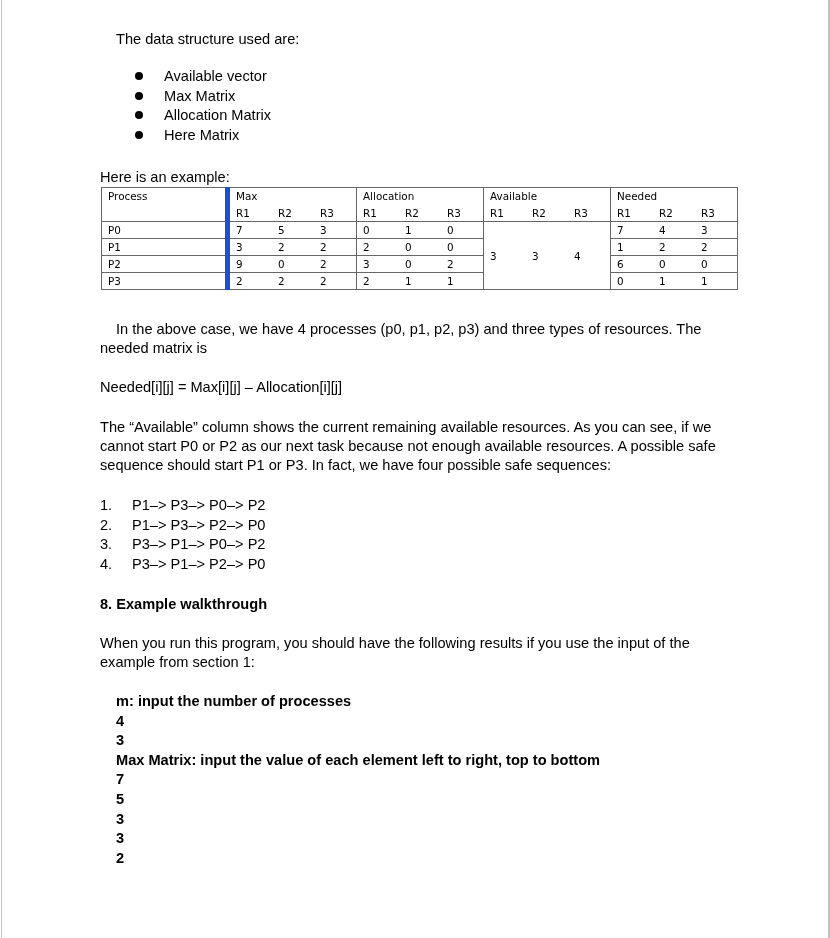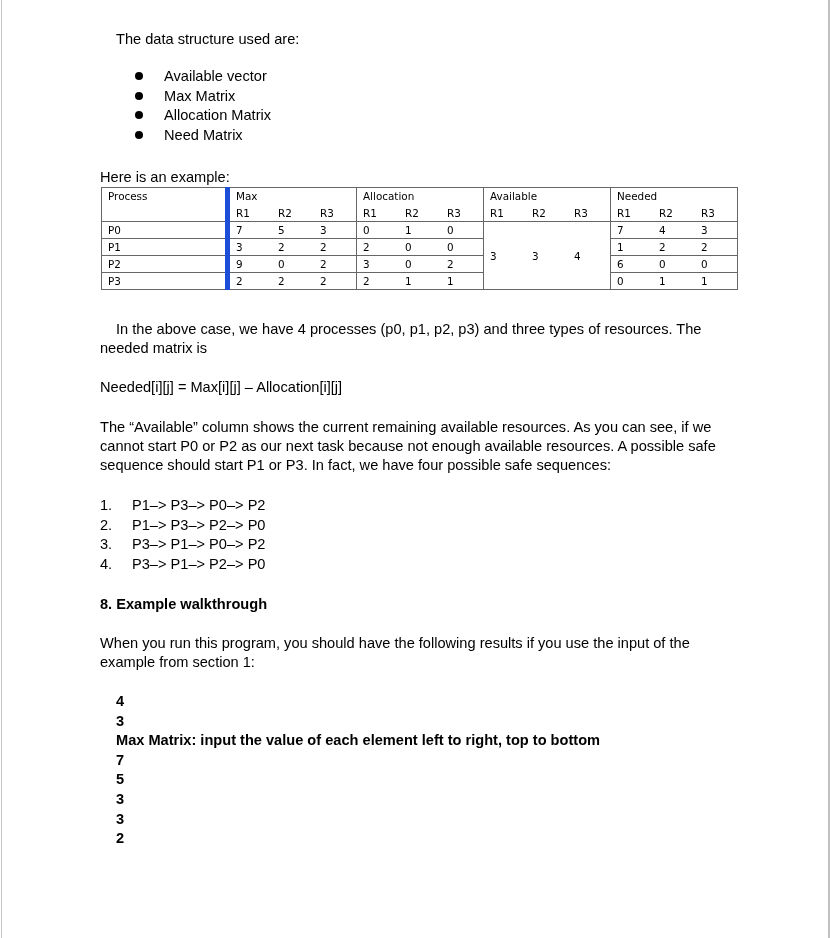--- a/index.html
+++ b/index.html
@@ -32,21 +32,21 @@
 <body>
 
 <div class="page"></div>
 
 <div class="abs p" style="left:116px; top:30px;">The data structure used are:</div>
 
 <ul class="bullets">
   <li><span class="dot"></span><span>Available vector</span></li>
   <li><span class="dot"></span><span>Max Matrix</span></li>
   <li><span class="dot"></span><span>Allocation Matrix</span></li>
-  <li><span class="dot"></span><span>Need Matrix</span></li>
+  <li><span class="dot"></span><span>Here Matrix</span></li>
 </ul>
 
 <div class="abs p" style="left:100px; top:168px;">Here is an example:</div>
 
 <table class="tbl">
   <tbody>
       <tr class="top">
     <td class="proc" rowspan="2" style="vertical-align:top; padding-top:2px;">Process</td>
     <td class="grpcell hdr">Max</td>
     <td class="grpcell hdr">Allocation</td>
@@ -204,20 +204,21 @@
   <li><span class="num">3.</span><span>P3–&gt; P1–&gt; P0–&gt; P2</span></li>
   <li><span class="num">4.</span><span>P3–&gt; P1–&gt; P2–&gt; P0</span></li>
 </ul>
 
 <div class="abs p bold" style="left:100px; top:595px;">8. Example walkthrough</div>
 
 <div class="abs p" style="left:100px; top:634px;">When you run this program, you should have the following results if you use the input of the</div>
 <div class="abs p" style="left:100px; top:653px;">example from section 1:</div>
 
 <div class="console">
+  <div>m: input the number of processes</div>
   <div>4</div>
   <div>3</div>
   <div>Max Matrix: input the value of each element left to right, top to bottom</div>
   <div>7</div>
   <div>5</div>
   <div>3</div>
   <div>3</div>
   <div>2</div>
 </div>
 

